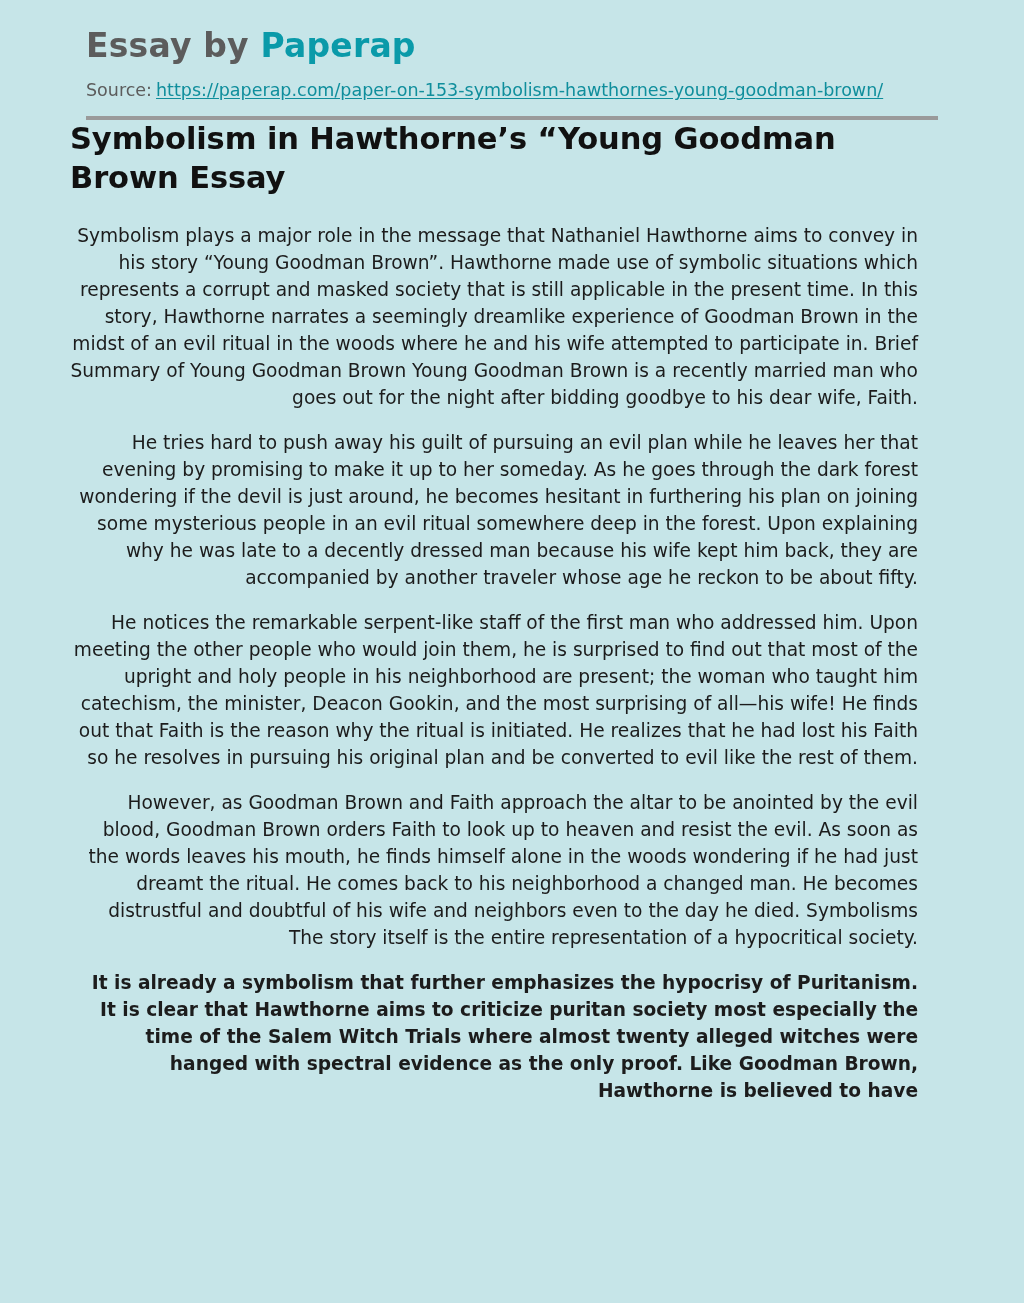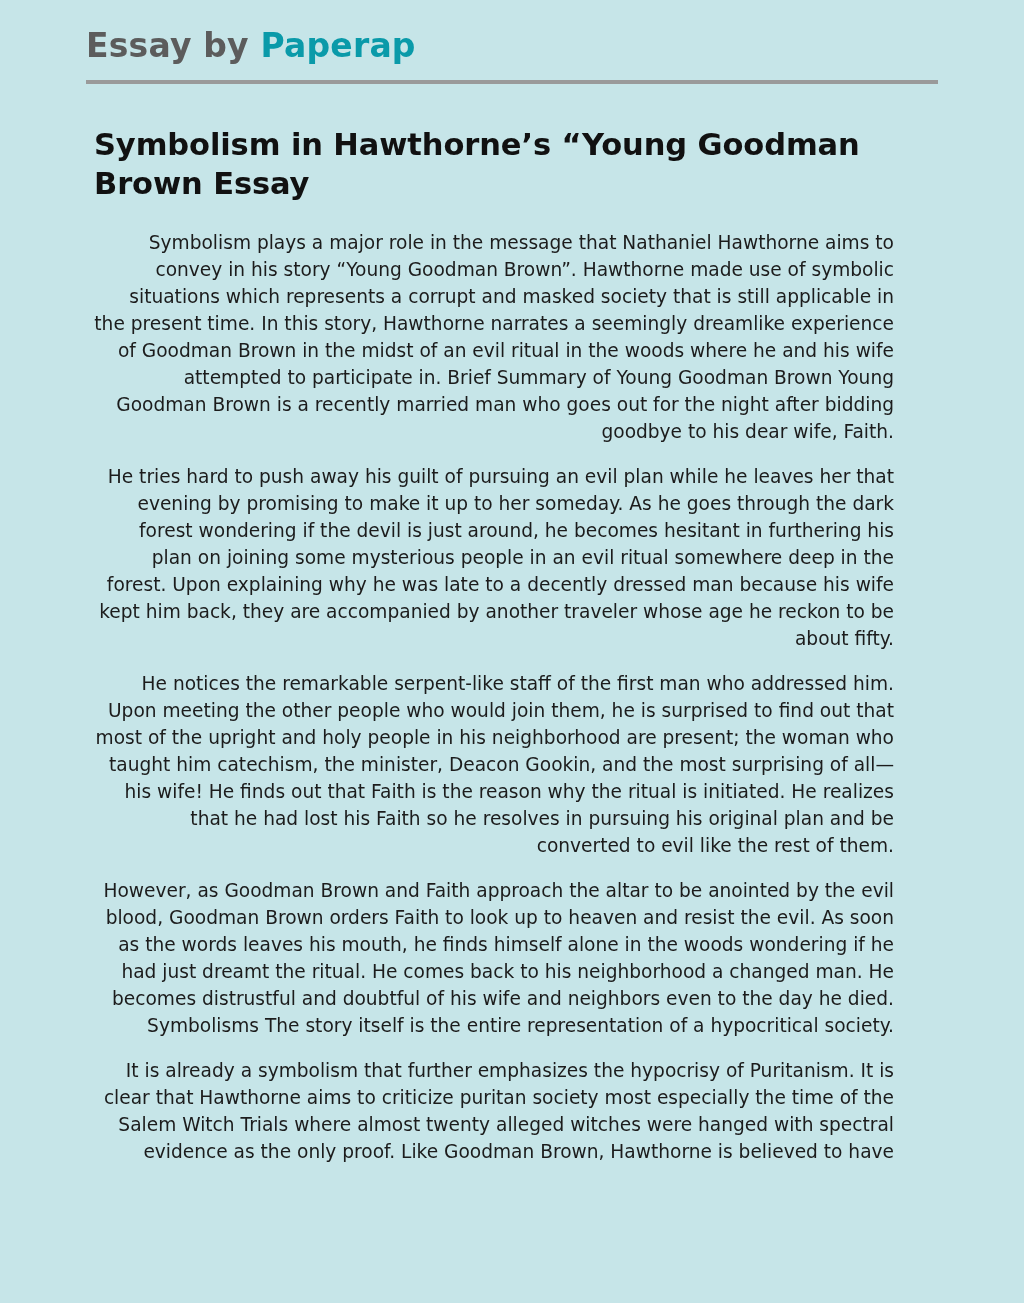--- a/index.html
+++ b/index.html
@@ -60,22 +60,21 @@
   .header-rule {
     margin: 14px 0 0 0;
     width: 852px;
     height: 4px;
     background: #9a9a9a;
     border: 0;
   }
 
   
   .article {
-    padding: 0 94px;
-    margin-top: 42px;
+    padding: 0 70px;
   }
   .article-title {
     font-size: 30.5px;
     font-weight: bold;
     line-height: 1.27;
     color: #111111;
     margin: 0 0 25px 0;
     letter-spacing: -0.1px;
     max-width: 855px;
   }
@@ -83,33 +82,37 @@
     font-size: 18.6px;
     line-height: 27px;
     color: #1c1c1c;
     margin: 0 0 18px 0;
     max-width: 852px;
     text-align: right;
     word-spacing: 0px;
   }
   .article-body p:last-child {
     margin-bottom: 0;
+    font-weight: bold;
   }
 </style>
 </head>
 <body>
 
 <div class="page">
 
   <div class="site-header">
     <div class="brand-line">
       <span class="brand-essay-by">Essay by</span>
       <span class="brand-paperap">Paperap</span>
     </div>
 
+    <div class="source-line">
+      <span class="source-label">Source:</span><a class="source-url" href="#">https://paperap.com/paper-on-153-symbolism-hawthornes-young-goodman-brown/</a>
+    </div>
 
     <hr class="header-rule">
   </div>
 
   <div class="article">
     <h1 class="article-title">Symbolism in Hawthorne’s “Young Goodman Brown Essay</h1>
 
     <div class="article-body">
       <p>Symbolism plays a major role in the message that Nathaniel Hawthorne aims to convey in his story “Young Goodman Brown”. Hawthorne made use of symbolic situations which represents a corrupt and masked society that is still applicable in the present time. In this story, Hawthorne narrates a seemingly dreamlike experience of Goodman Brown in the midst of an evil ritual in the woods where he and his wife attempted to participate in. Brief Summary of Young Goodman Brown Young Goodman Brown is a recently married man who goes out for the night after bidding goodbye to his dear wife, Faith.</p>
       <p>He tries hard to push away his guilt of pursuing an evil plan while he leaves her that evening by promising to make it up to her someday. As he goes through the dark forest wondering if the devil is just around, he becomes hesitant in furthering his plan on joining some mysterious people in an evil ritual somewhere deep in the forest. Upon explaining why he was late to a decently dressed man because his wife kept him back, they are accompanied by another traveler whose age he reckon to be about fifty.</p>

